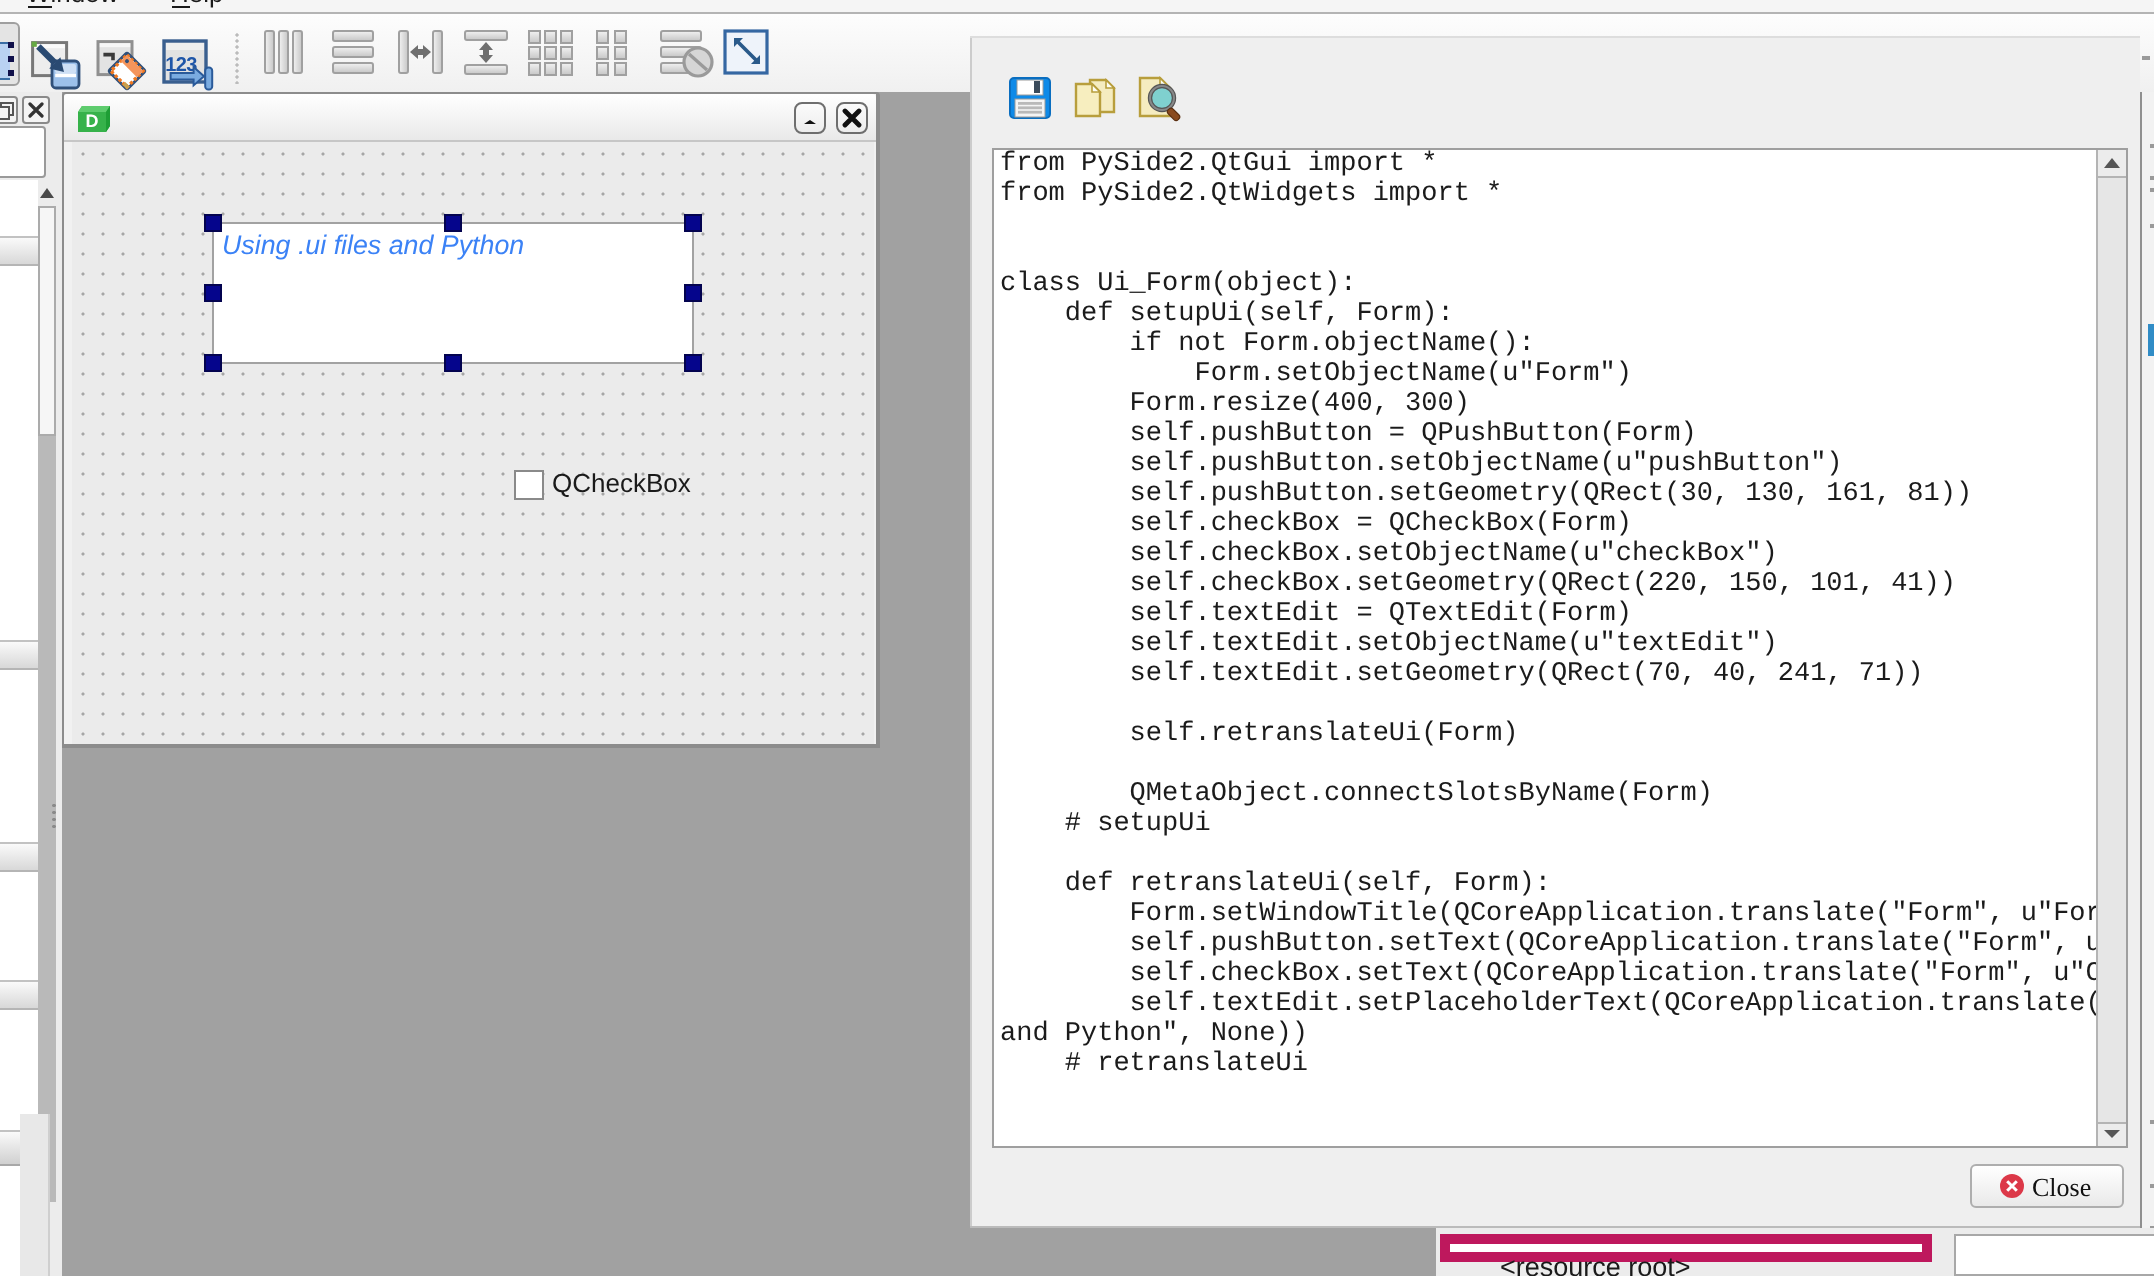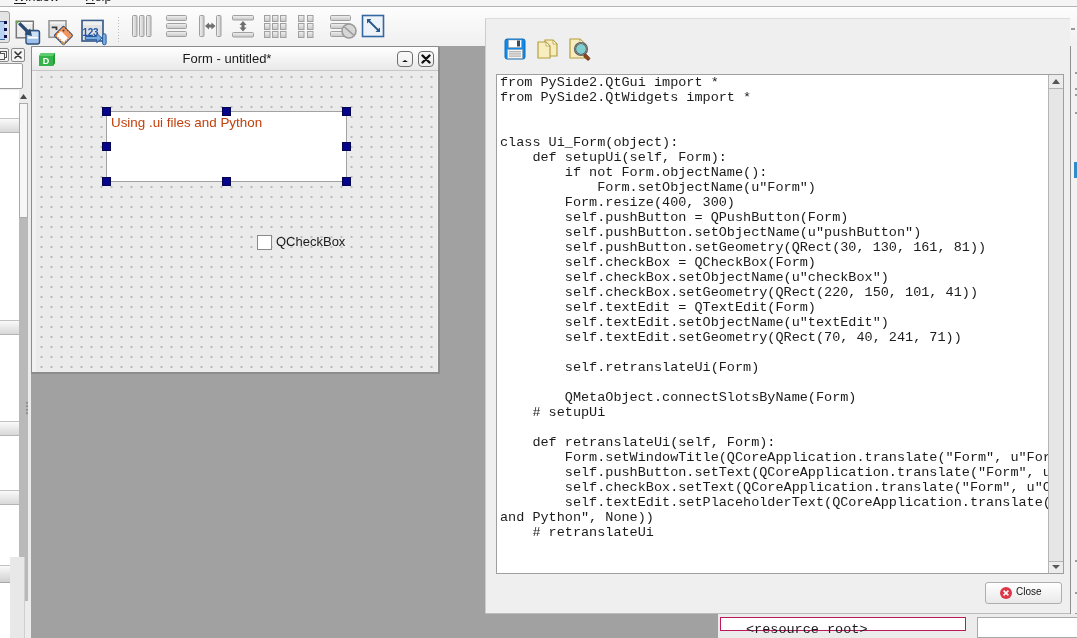--- a/index.html
+++ b/index.html
@@ -177,56 +177,55 @@
   <div class="abs" style="left:4px;top:42px;width:3px;height:2px;background:#9a9a9a;"></div>
   <div class="abs" style="left:4px;top:48px;width:3px;height:2px;background:#9a9a9a;"></div>
   <div class="abs" style="left:4px;top:66px;width:3px;height:2px;background:#9a9a9a;"></div>
   <div class="abs" style="left:3px;top:116px;width:4px;height:16px;background:#308cc6;"></div>
   <div class="abs" style="left:4px;top:514px;width:3px;height:2px;background:#9a9a9a;"></div>
   <div class="abs" style="left:4px;top:546px;width:3px;height:2px;background:#9a9a9a;"></div>
   <div class="abs" style="left:4px;top:567px;width:3px;height:2px;background:#9a9a9a;"></div>
 </div>
 
 <div class="abs" style="left:718px;top:614px;width:359px;height:24px;background:#ececec;"></div>
-<div class="abs" style="left:720px;top:617px;width:246px;height:14px;background:#fff;border:1px solid #be185d;box-sizing:border-box;font-family:Liberation Mono, monospace;">
+<div class="abs" style="left:720px;top:617px;width:246px;height:14px;background:#fff;border:5px solid #be185d;box-sizing:border-box;">
   <span class="abs" style="left:25px;top:4px;font-size:13.5px;color:#1a1a1a;">&lt;resource root&gt;</span>
 </div>
 <div class="abs" style="left:977px;top:617px;width:100px;height:21px;background:#fff;border:1px solid #a8a8a8;border-right:none;box-sizing:border-box;"></div>
 
 <div class="abs" style="left:1071px;top:28px;width:4px;height:2px;background:#9a9a9a;"></div>
 
 <div class="abs" style="left:31px;top:46px;width:409px;height:328px;background:#f1f1f1;border:1px solid #8c8c8c;border-right:2px solid #8c8c8c;border-bottom:2px solid #8c8c8c;border-radius:2px 2px 0 0;box-sizing:border-box;" id="formwin">
 
   <div class="abs" style="left:0;top:0;width:406px;height:23px;background:linear-gradient(#ffffff,#e9e9e9);border-bottom:1px solid #c6c6c6;border-radius:2px 2px 0 0;">
 
     <svg class="abs" style="left:7px;top:6px;" width="16" height="13" viewBox="0 0 16 13">
       <polygon points="2,0 16,0 16,10 14,13 0,13 0,3" fill="#36b24a"></polygon>
       <polygon points="2,0 0,3 14,3 16,0" fill="#5ecc6e"></polygon>
       <polygon points="14,3 16,0 16,10 14,13" fill="#1e9e35"></polygon>
       <text x="7" y="10.5" font-size="9" font-weight="bold" fill="#ffffff" text-anchor="middle" font-family="Liberation Sans, sans-serif">D</text>
     </svg>
-    <div class="abs" style="left:25px;top:0;width:340px;height:23px;text-align:center;font-size:13px;color:#1a1a1a;line-height:23px;">Form - untitled*</div>
 
     <div class="abs" style="left:365px;top:4px;width:16px;height:16px;border:1px solid #6e6e6e;border-radius:4px;background:transparent;box-sizing:border-box;">
       <div class="abs" style="left:4px;top:8px;width:6px;height:2px;background:#111;border-radius:2px 2px 0 0;clip-path:polygon(0 100%,50% 0,100% 100%);"></div>
     </div>
 
     <div class="abs" style="left:386px;top:4px;width:16px;height:16px;border:1px solid #6e6e6e;border-radius:4px;box-sizing:border-box;">
       <svg class="abs" style="left:2px;top:2px;" width="10" height="10" viewBox="0 0 10 10">
         <path d="M1.5 1.5 L8.5 8.5 M8.5 1.5 L1.5 8.5" stroke="#111" stroke-width="2.4" stroke-linecap="round"></path>
       </svg>
     </div>
   </div>
 
   <div class="abs" style="left:4px;top:24px;width:401px;height:301px;background:#ebebeb;
        background-image:radial-gradient(circle, #a6a6a6 0.6px, rgba(166,166,166,0) 0.95px);
        background-size:10px 10px;background-position:0.5px 1px;">
 
     <div class="abs" style="left:70px;top:40px;width:239px;height:69px;background:#fff;border:1px solid #a2a2a2;">
-      <div class="abs" style="left:4px;top:3px;font-size:13.4px;color:#c2410c;">Using .ui files and Python</div>
+      <div class="abs" style="left:4px;top:3px;font-size:13.4px;color:#3b82f6;font-style:italic;">Using .ui files and Python</div>
     </div>
 
     <div class="abs handle" style="left:67px;top:37px;"></div>
     <div class="abs handle" style="left:187px;top:37px;"></div>
     <div class="abs handle" style="left:307px;top:37px;"></div>
     <div class="abs handle" style="left:67px;top:72px;"></div>
     <div class="abs handle" style="left:307px;top:72px;"></div>
     <div class="abs handle" style="left:67px;top:107px;"></div>
     <div class="abs handle" style="left:187px;top:107px;"></div>
     <div class="abs handle" style="left:307px;top:107px;"></div>
@@ -313,15 +312,15 @@
           </svg>
       </div>
     </div>
   </div>
 
   <div class="abs" style="left:500px;top:564px;width:77px;height:22px;background:linear-gradient(#ffffff,#e9e9e9);border:1px solid #aeaeae;border-radius:3px;box-sizing:border-box;">
     <svg class="abs" style="left:14px;top:4px;" width="12" height="12" viewBox="0 0 12 12">
       <circle cx="6" cy="6" r="6" fill="#dc3848"></circle>
       <path d="M3.6 3.6 L8.4 8.4 M8.4 3.6 L3.6 8.4" stroke="#ffffff" stroke-width="1.5" stroke-linecap="butt"></path>
     </svg>
-    <span class="abs" style="left:30px;top:3px;font-size:10px;color:#111;">Close</span>
+    <span class="abs" style="left:30px;top:3px;font-size:13px;color:#111;font-family:Liberation Serif, serif;">Close</span>
   </div>
 </div>
 
 </body></html>

